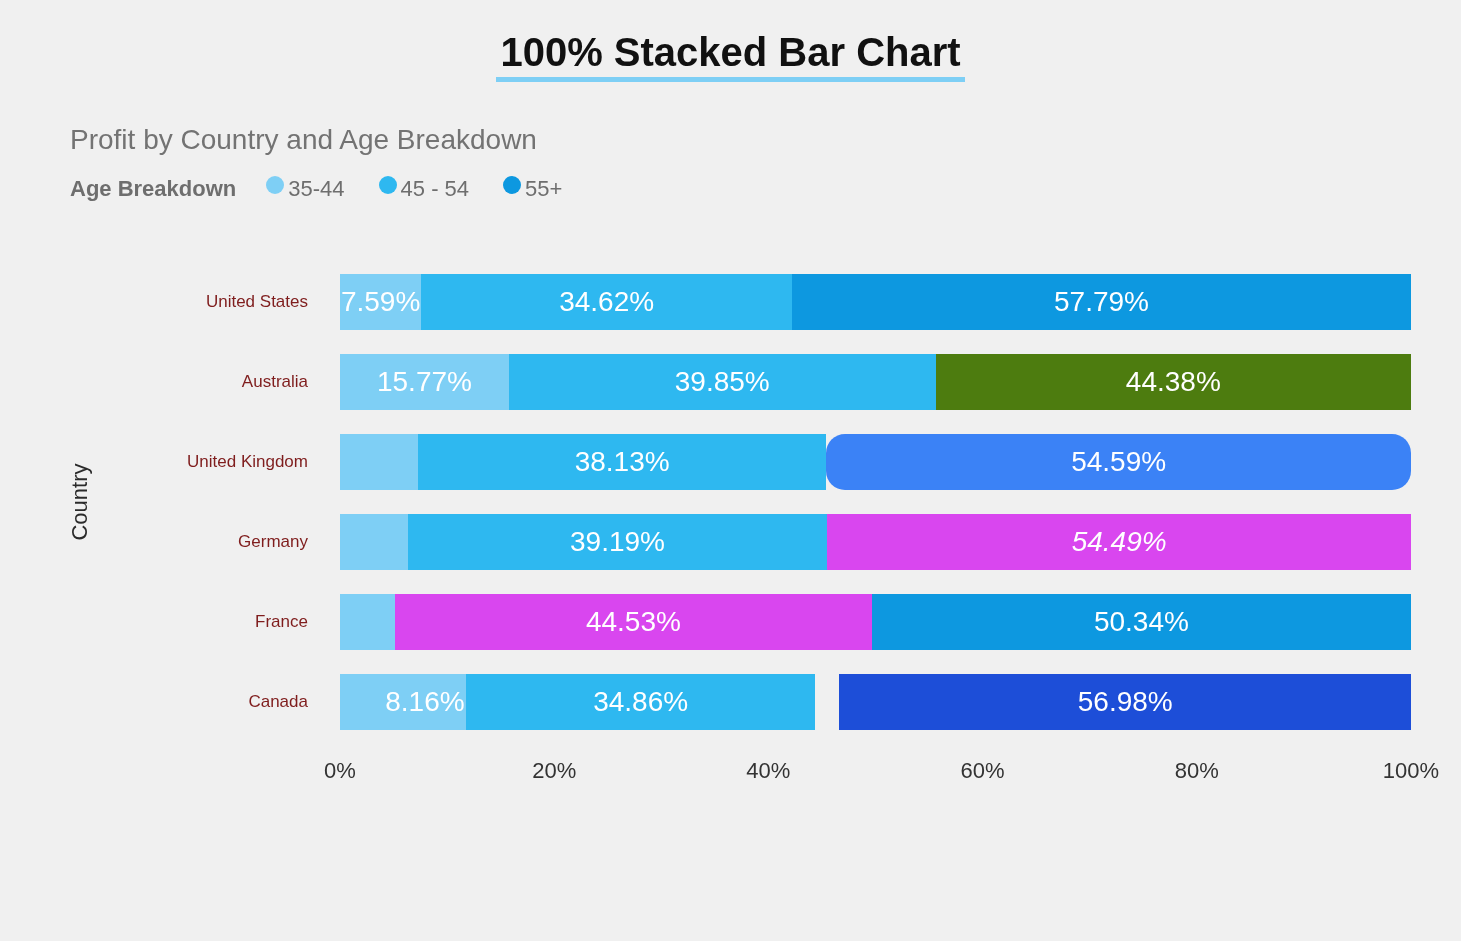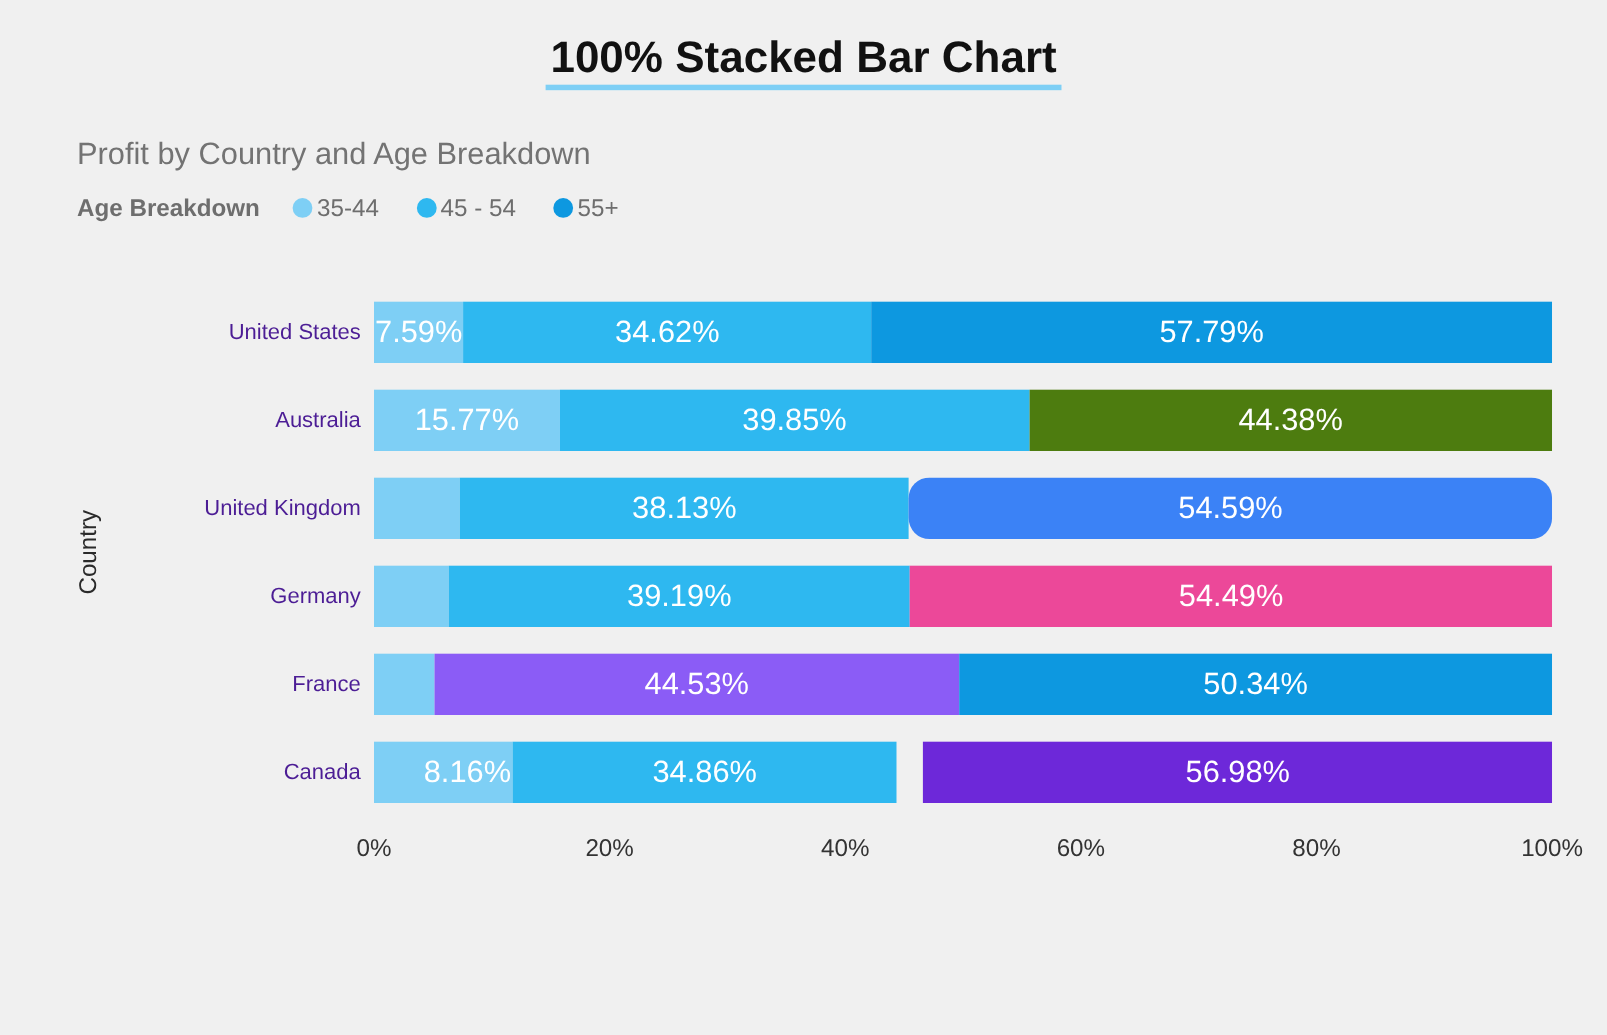--- a/index.html
+++ b/index.html
@@ -3,25 +3,25 @@
 <meta charset="utf-8">
 <style>
   html,body{margin:0;padding:0;background:#f0f0f0;font-family:"Segoe UI",Arial,sans-serif;color:#2a2a2a;}
   .card{width:1461px;height:815px;box-sizing:border-box;background:#f0f0f0;border-radius:24px;position:relative;padding:20px 50px 30px 50px;}
   .title-wrap{text-align:center;margin-top:10px;}
   .title{display:inline-block;font-size:40px;font-weight:800;color:#111;border-bottom:5px solid #7ecff5;padding:0 4px 2px 4px;}
   .subtitle{font-size:28px;color:#737373;margin-top:42px;margin-left:20px;font-weight:400;}
   .legend{margin-top:20px;margin-left:20px;display:flex;align-items:center;gap:24px;font-size:22px;color:#6e6e6e;}
   .legend .lg-title{font-weight:700;margin-right:6px;}
   .swatch{display:inline-block;width:18px;height:18px;border-radius:50%;vertical-align:middle;margin-right:4px;}
-  .lg-item{display:inline-flex;align-items:center;margin-right:10px;}
+  .lg-item{display:inline-flex;margin-right:10px;}
   .chart-zone{position:relative;margin-top:60px;margin-left:60px;display:flex;}
   .yaxis-title{position:absolute;left:-30px;top:50%;transform:translate(-50%,-50%) rotate(-90deg);font-size:22px;color:#2a2a2a;}
   .ylabels{width:230px;display:flex;flex-direction:column;}
-  .yrow{height:80px;display:flex;align-items:center;justify-content:flex-end;padding-right:12px;font-size:20px;color:#4c1d95;}
+  .yrow{height:80px;display:flex;align-items:center;justify-content:flex-end;padding-right:32px;font-size:17px;color:#7f1d1d;}
   .plot{flex:1;position:relative;}
   .bar-row{height:80px;display:flex;align-items:center;}
   .bar{width:100%;height:56px;display:flex;overflow:hidden;}
   .seg{height:100%;display:flex;align-items:center;justify-content:center;color:#fff;font-size:28px;font-weight:400;white-space:nowrap;}
   .xaxis{position:relative;margin-left:290px;margin-right:0;height:40px;margin-top:16px;}
   .xtick{position:absolute;top:0;transform:translateX(-50%);font-size:22px;color:#333;}
   .xaxis-title{text-align:center;font-size:22px;color:#15803d;margin-top:48px;margin-left:290px;}
 </style>
 </head>
 <body>
@@ -81,35 +81,35 @@
         <div class="bar">
           <div class="seg" style="width:7.28%;background:#7ecff5;"></div>
           <div class="seg" style="width:38.13%;background:#2eb8f0;">38.13%</div>
           <div class="seg" style="width:54.59%;background:#3b82f6;border-radius:19px;">54.59%</div>
         </div>
       </div>
       <div class="bar-row">
         <div class="bar">
           <div class="seg" style="width:6.32%;background:#7ecff5;"></div>
           <div class="seg" style="width:39.19%;background:#2eb8f0;">39.19%</div>
-          <div class="seg" style="width:54.49%;background:#ec4899;">54.49%</div>
+          <div class="seg" style="width:54.49%;background:#d946ef;font-style:italic;">54.49%</div>
         </div>
       </div>
       <div class="bar-row">
         <div class="bar">
           <div class="seg" style="width:5.13%;background:#7ecff5;"></div>
-          <div class="seg" style="width:44.53%;background:#8b5cf6;">44.53%</div>
+          <div class="seg" style="width:44.53%;background:#d946ef;">44.53%</div>
           <div class="seg" style="width:50.34%;background:#0d98e0;">50.34%</div>
         </div>
       </div>
       <div class="bar-row">
         <div class="bar">
           <div class="seg" style="width:8.16%;background:#7ecff5;padding-left:44px;">8.16%</div>
           <div class="seg" style="width:34.86%;background:#2eb8f0;">34.86%</div>
-          <div class="seg" style="width:56.98%;background:#6d28d9;margin-left:24px;">56.98%</div>
+          <div class="seg" style="width:56.98%;background:#1d4ed8;margin-left:24px;">56.98%</div>
         </div>
       </div>
     </div>
   </div>
 
   <div class="xaxis">
     <span class="xtick" style="left:0%">0%</span>
     <span class="xtick" style="left:20%">20%</span>
     <span class="xtick" style="left:40%">40%</span>
     <span class="xtick" style="left:60%">60%</span>

